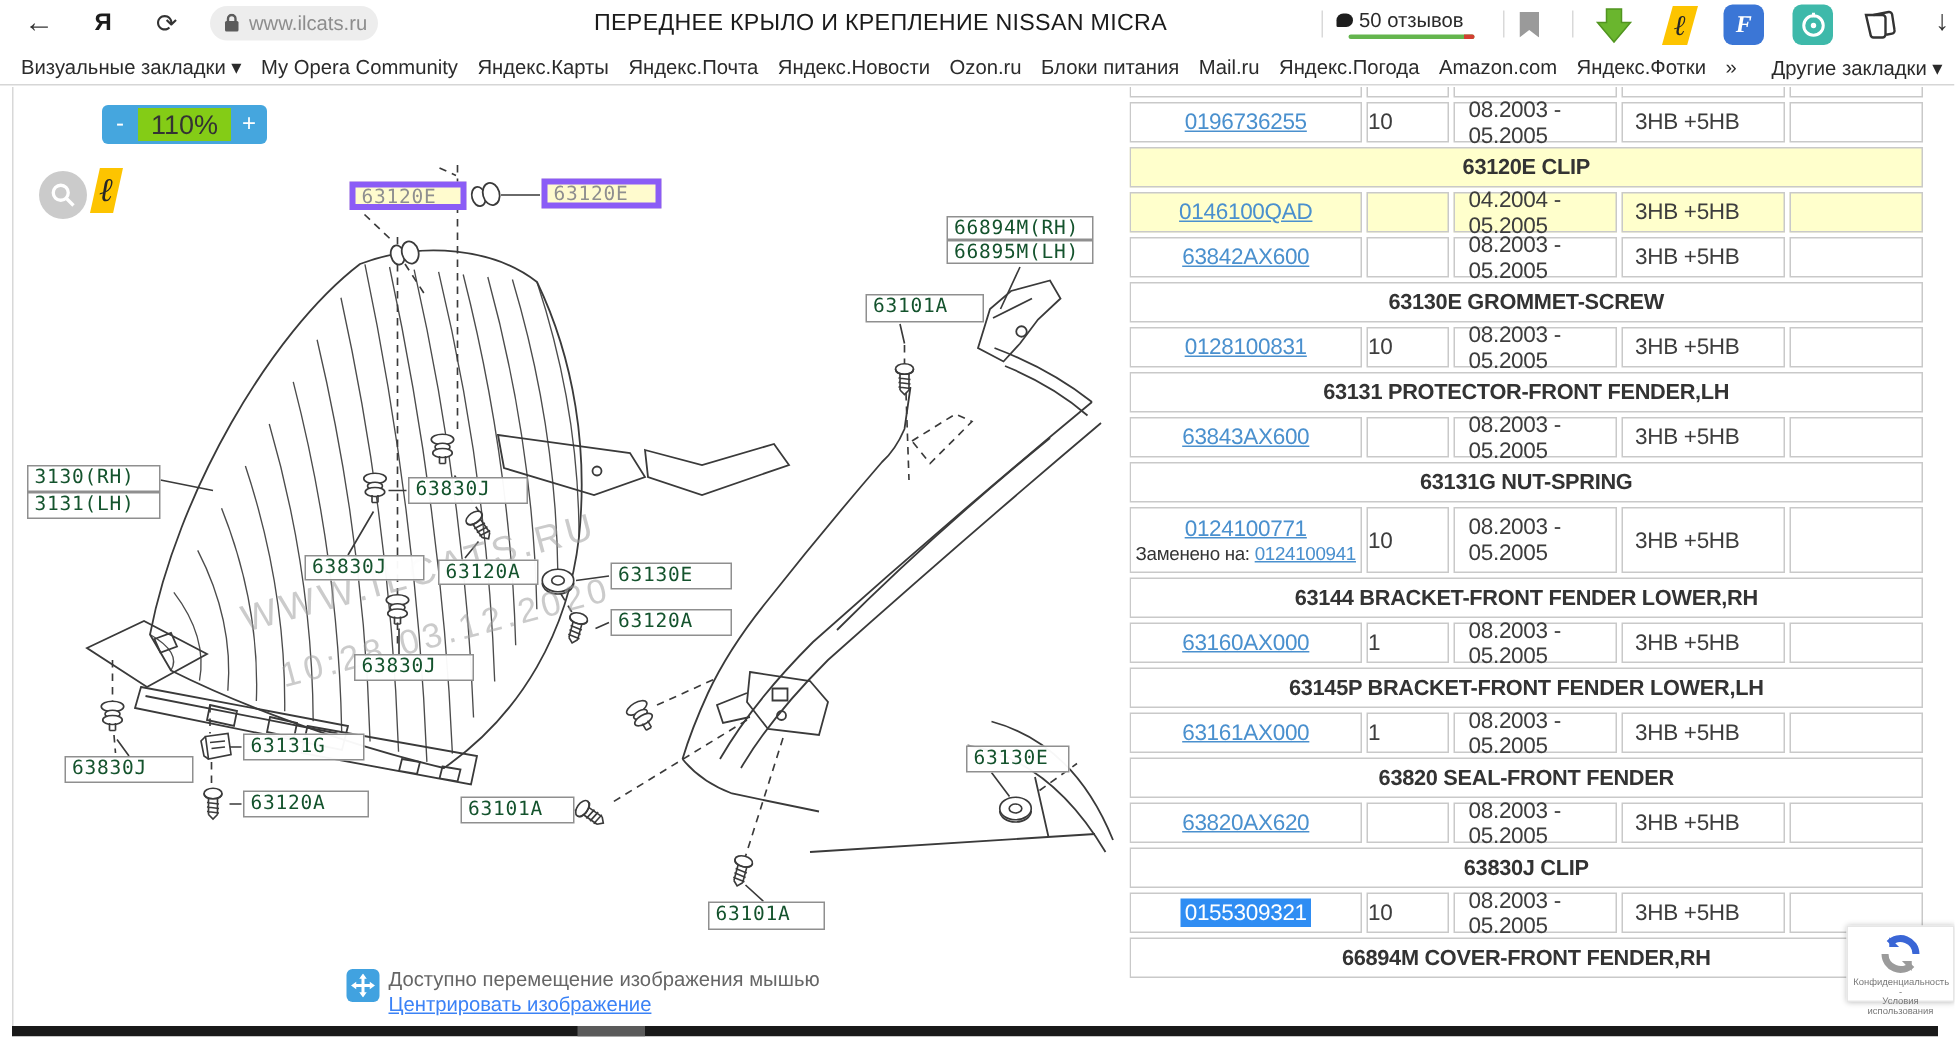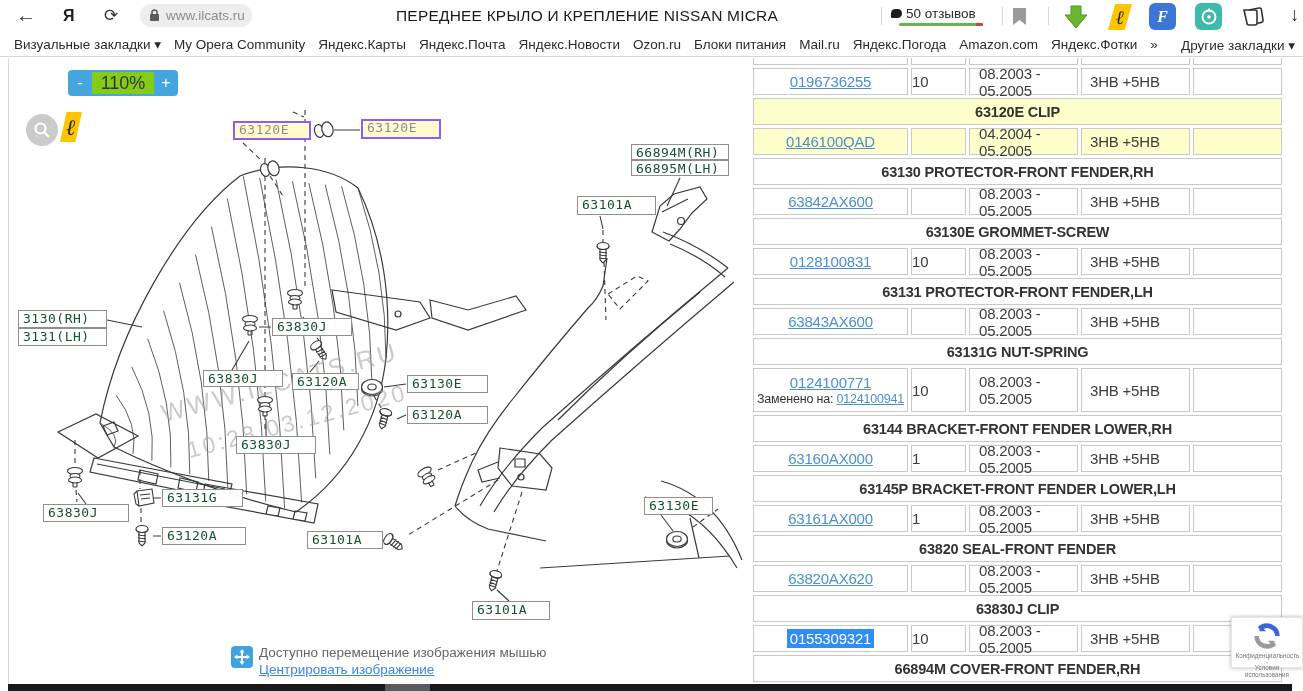--- a/index.html
+++ b/index.html
@@ -42,21 +42,21 @@
   .zoomw{position:absolute;left:68px;top:70px;display:flex;height:26px;}
   .zbtn{width:24px;background:#45a6de;color:#fff;font-size:16px;display:flex;align-items:center;justify-content:center;cursor:default;}
   .zbtn.l{border-radius:4px 0 0 4px;}
   .zbtn.r{border-radius:0 4px 4px 0;}
   .zval{width:62px;background:#84cc16;border-top:2px solid #45a6de;border-bottom:2px solid #45a6de;box-sizing:border-box;display:flex;align-items:center;justify-content:center;font-size:18px;color:#333;}
   .maglens{position:absolute;left:26px;top:114px;width:32px;height:32px;border-radius:50%;background:#cbcbcb;display:flex;align-items:center;justify-content:center;}
   
   .dlabel{position:absolute;box-sizing:border-box;border:1px solid #8f8f8f;background:rgba(255,255,255,.96);
           font-family:"DejaVu Sans Mono",monospace;font-size:13px;line-height:15px;color:#14532d;
           padding:0 4px;letter-spacing:.5px;white-space:nowrap;overflow:hidden;}
-  .dlabel.hl{border:2px solid #8b5cf6;background:#fffbce;color:#8f8f8f;line-height:14px;}
+  .dlabel.hl{border:4px solid #8b5cf6;background:#fffbce;color:#8f8f8f;line-height:14px;}
   .wmark{position:absolute;color:rgba(160,160,160,.55);font-size:25px;letter-spacing:3px;transform:rotate(-15deg);transform-origin:left top;white-space:nowrap;}
   .wmark2{font-size:23px;}
   
   .hintic{position:absolute;left:231px;top:646px;width:22px;height:22px;border-radius:4px;background:#41a2e0;display:flex;align-items:center;justify-content:center;}
   .hinttext{position:absolute;left:259px;top:645px;font-size:13.5px;color:#666;}
   .hintlink{position:absolute;left:259px;top:662px;font-size:13.5px;color:#3b82f6;text-decoration:underline;cursor:pointer;}
   
   .table-pane{position:absolute;left:753px;top:58px;width:529px;height:633px;overflow:hidden;}
   .prow{display:flex;gap:3px;margin-bottom:3px;}
   .cell{box-sizing:border-box;border:1px solid #c9c9c9;background:#fff;height:27px;display:flex;align-items:center;font-size:15px;color:#3d3d3d;letter-spacing:-.2px;}
@@ -343,21 +343,20 @@
     <div class="hrow yellow">63120E CLIP</div>
     <div class="prow">
       <div class="cell c1 yellow">
         <span class="plink">0146100QAD</span>
       </div>
       <div class="cell c2 yellow"></div>
       <div class="cell c3 yellow">04.2004 - 05.2005</div>
       <div class="cell c4 yellow">3HB +5HB</div>
       <div class="cell c5 yellow"></div>
     </div>
-    <div class="hrow">63130 PROTECTOR-FRONT FENDER,RH</div>
     <div class="prow">
       <div class="cell c1">
         <span class="plink">63842AX600</span>
       </div>
       <div class="cell c2"></div>
       <div class="cell c3">08.2003 - 05.2005</div>
       <div class="cell c4">3HB +5HB</div>
       <div class="cell c5"></div>
     </div>
     <div class="hrow">63130E GROMMET-SCREW</div>

